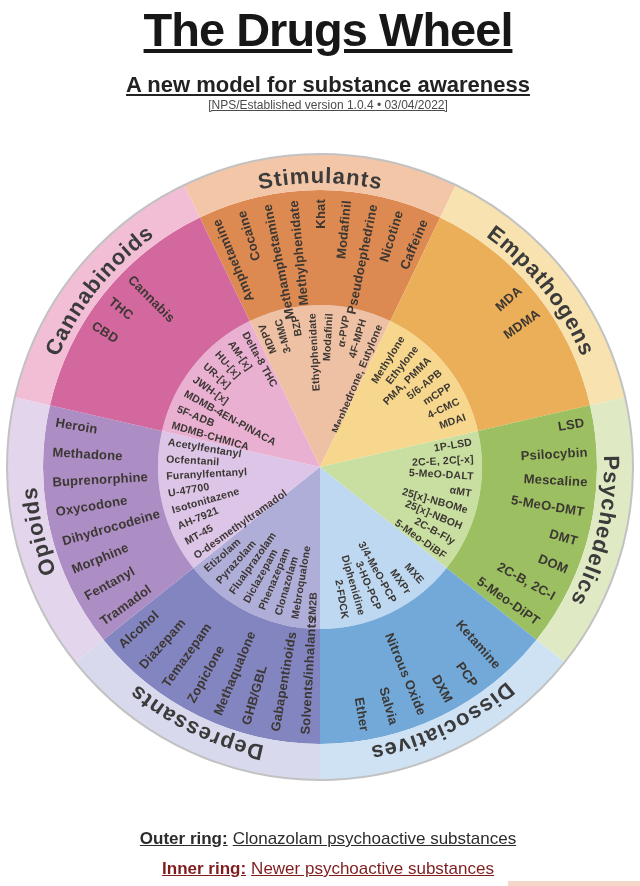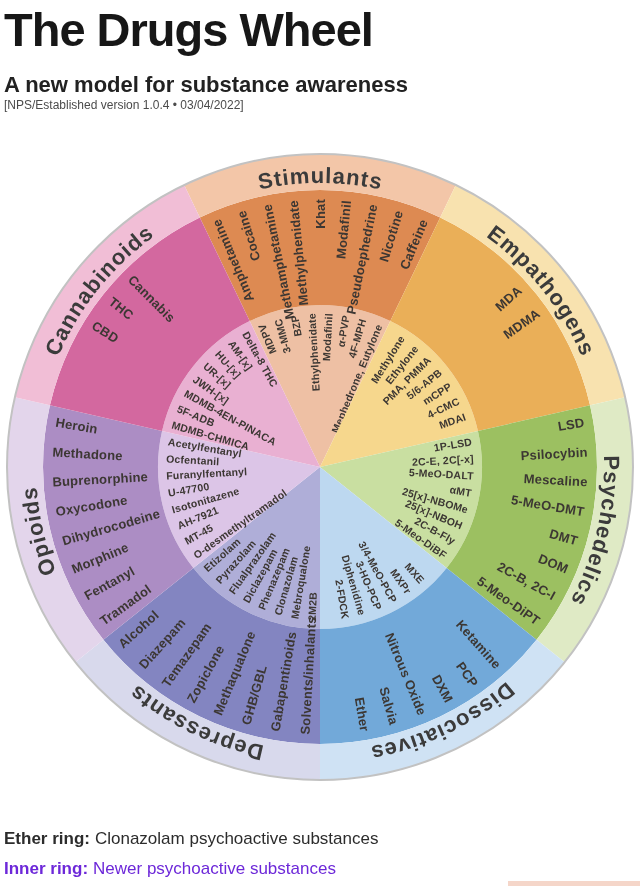--- a/index.html
+++ b/index.html
@@ -1,23 +1,23 @@
 <!DOCTYPE html>
 <html><head>
 <meta charset="utf-8">
 <style>
   html,body{margin:0;padding:0;background:#ffffff;}
   .page{position:relative;width:640px;height:886px;background:#ffffff;overflow:hidden;
         font-family:"Liberation Sans",sans-serif;margin:0 auto;}
-  .abs{position:absolute;left:4px;right:0;text-align:left;}
+  .abs{position:absolute;left:16px;right:0;text-align:center;text-decoration:underline;}
   .title{top:2px;font-size:47px;font-weight:700;color:#171717;letter-spacing:-1px;}
   .subtitle{top:72px;font-size:22px;font-weight:700;color:#222;}
   .version{top:98px;font-size:12px;color:#4b4b4b;}
   .footer-line1{top:829px;font-size:17px;color:#2c2c2c;}
-  .footer-line2{top:859px;font-size:17px;color:#6d28d9;}
+  .footer-line2{top:859px;font-size:17px;color:#7f1d1d;}
   .bold{font-weight:700;margin-right:5px;}
   #wheel{position:absolute;top:130px;left:0;}
   #wheel text{font-family:"Liberation Sans",sans-serif;}
   .artifact{position:absolute;left:508px;top:881px;width:132px;height:5px;
             background:#f3cfc0;opacity:.85;}
 </style>
 </head>
 <body>
 
 <div class="page">
@@ -165,20 +165,20 @@
         <text transform="translate(194.4,247.9) rotate(395.36)" text-anchor="start" dominant-baseline="central" font-size="10.5" font-weight="700" letter-spacing="0.2" fill="#3c3733">JWH-[x]</text>
         <text transform="translate(185.2,262.5) rotate(388.93)" text-anchor="start" dominant-baseline="central" font-size="10.5" font-weight="700" letter-spacing="0.2" fill="#3c3733">MDMB-4EN-PINACA</text>
         <text transform="translate(177.7,278.1) rotate(382.50)" text-anchor="start" dominant-baseline="central" font-size="10.5" font-weight="700" letter-spacing="0.2" fill="#3c3733">5F-ADB</text>
         <text transform="translate(172.0,294.4) rotate(376.07)" text-anchor="start" dominant-baseline="central" font-size="10.5" font-weight="700" letter-spacing="0.2" fill="#3c3733">MDMB-CHMICA</text>
       </g>
       <text text-anchor="middle" font-size="22" font-weight="700" letter-spacing="1" fill="#3b3b3b"><textPath href="#catCircle" startOffset="637.3">Cannabinoids</textPath></text>
       <circle cx="320" cy="337" r="313" fill="none" stroke="#c2c2c2" stroke-width="2"></circle>
     </svg>
 
   <div class="abs footer-line1">
-    <span class="bold">Ether ring:</span><span>Clonazolam psychoactive substances</span>
+    <span class="bold">Outer ring:</span><span>Clonazolam psychoactive substances</span>
   </div>
   <div class="abs footer-line2">
     <span class="bold">Inner ring:</span><span>Newer psychoactive substances</span>
   </div>
 
   <div class="artifact"></div>
 </div>
 
 </body></html>

